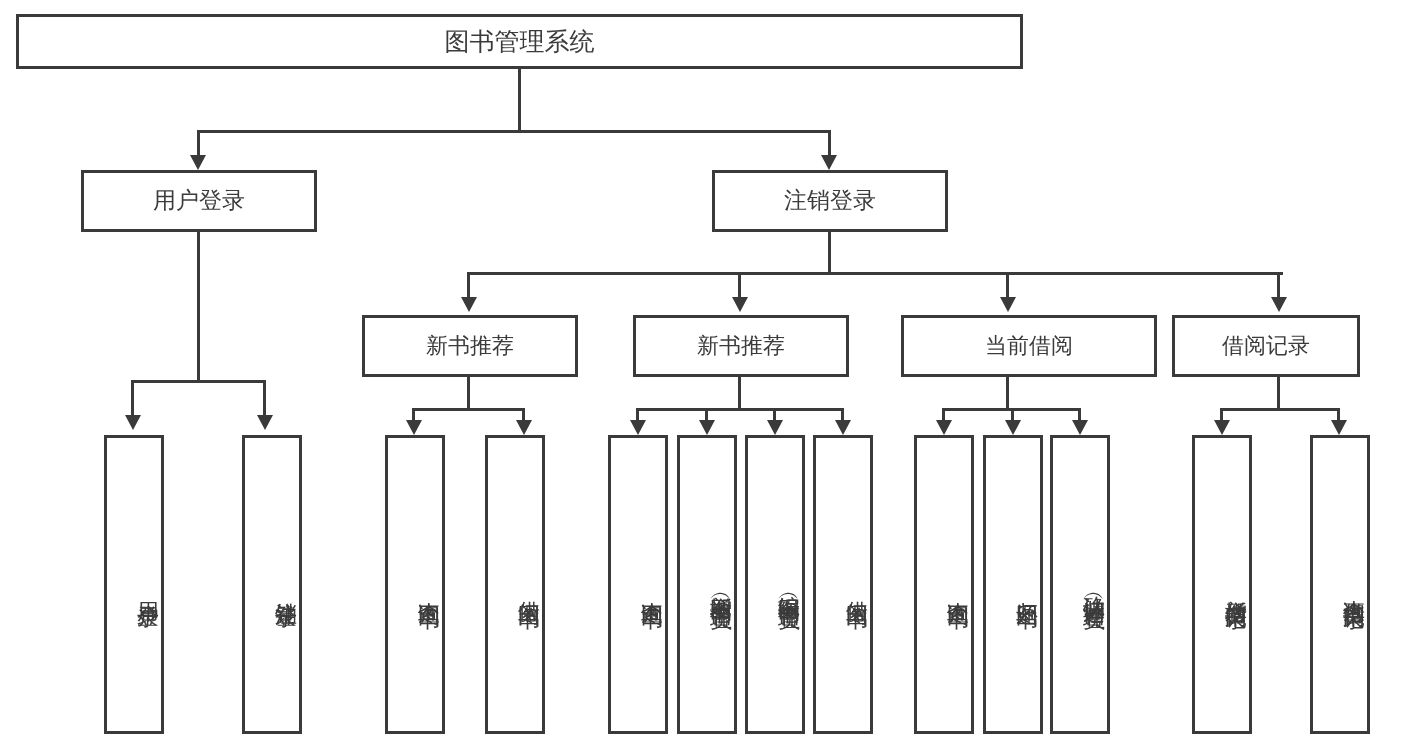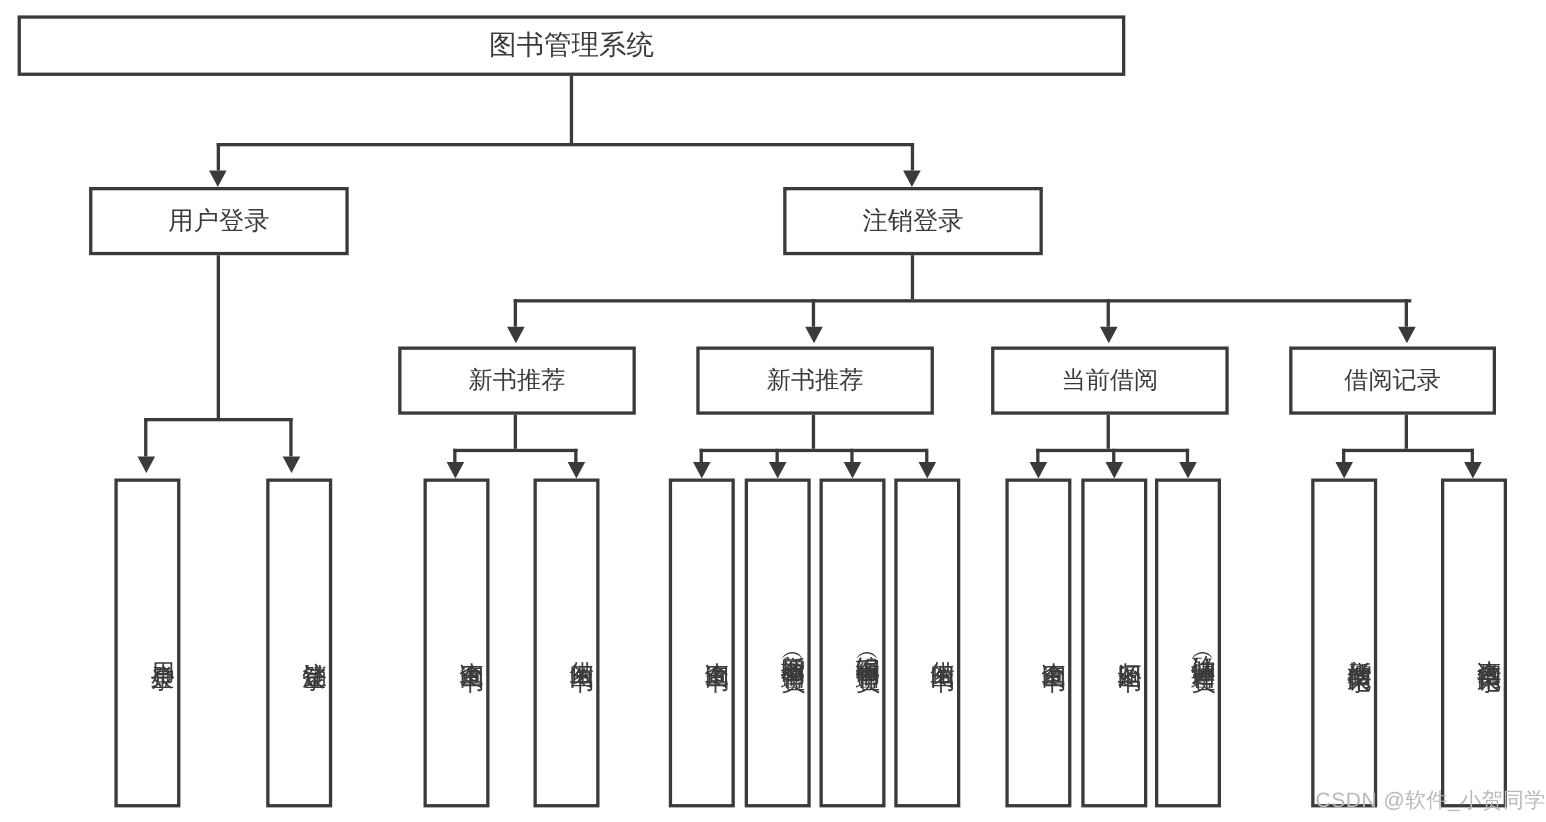--- a/index.html
+++ b/index.html
@@ -132,21 +132,21 @@
   <div class="arrow" style="left:1000px; top:297px;"></div>
   <div class="conn v" style="left:1277px; top:272px; height:25px;"></div>
   <div class="arrow" style="left:1271px; top:297px;"></div>
 
   <div class="node level3" style="left:362px; top:315px; width:216px; height:62px;">
     <span class="label">新书推荐</span>
   </div>
   <div class="node level3" style="left:633px; top:315px; width:216px; height:62px;">
     <span class="label">新书推荐</span>
   </div>
-  <div class="node level3" style="left:901px; top:315px; width:216px; height:62px;">
+  <div class="node level3" style="left:901px; top:315px; width:256px; height:62px;">
     <span class="label">当前借阅</span>
   </div>
   <div class="node level3" style="left:1172px; top:315px; width:188px; height:62px;">
     <span class="label">借阅记录</span>
   </div>
 
   <div class="conn v" style="left:467px; top:377px; height:31px;"></div>
   <div class="conn h" style="left:412px; top:408px; width:113px;"></div>
   <div class="conn v" style="left:412px; top:408px; height:12px;"></div>
   <div class="arrow" style="left:406px; top:420px;"></div>
@@ -210,15 +210,14 @@
   <div class="conn v" style="left:1337px; top:408px; height:12px;"></div>
   <div class="arrow" style="left:1331px; top:420px;"></div>
 
   <div class="node leaf" style="left:1192px; top:435px; width:60px; height:299px;">
     <span class="label">新增借阅记录</span>
   </div>
   <div class="node leaf" style="left:1310px; top:435px; width:60px; height:299px;">
     <span class="label">查询借阅记录</span>
   </div>
 
-  <div class="watermark" style="left:1196px; top:715px;">CSDN @软件_小贺同学</div>
 
 </div>
 
 </body></html>

